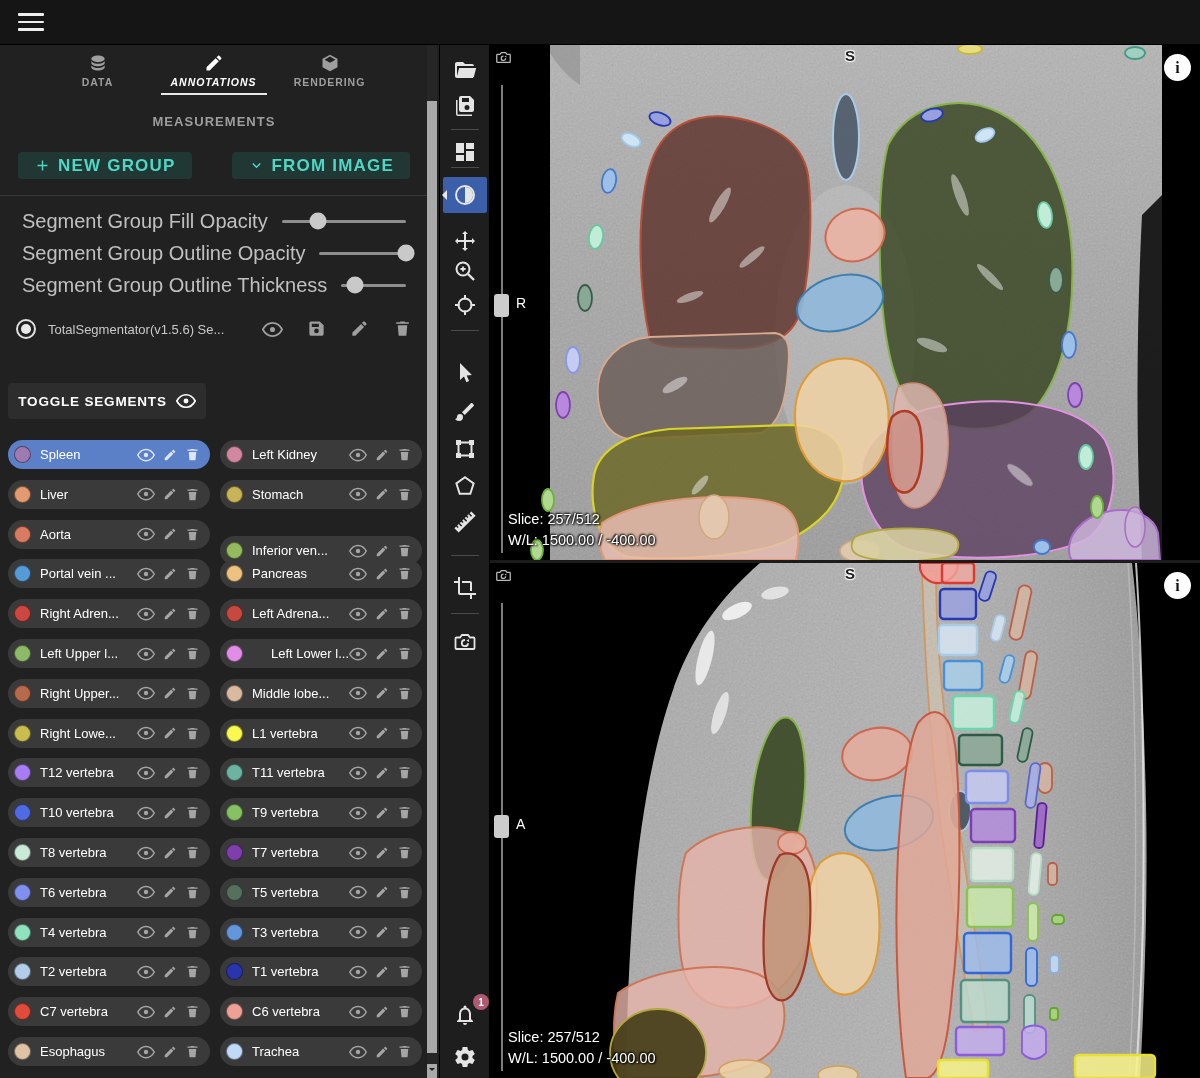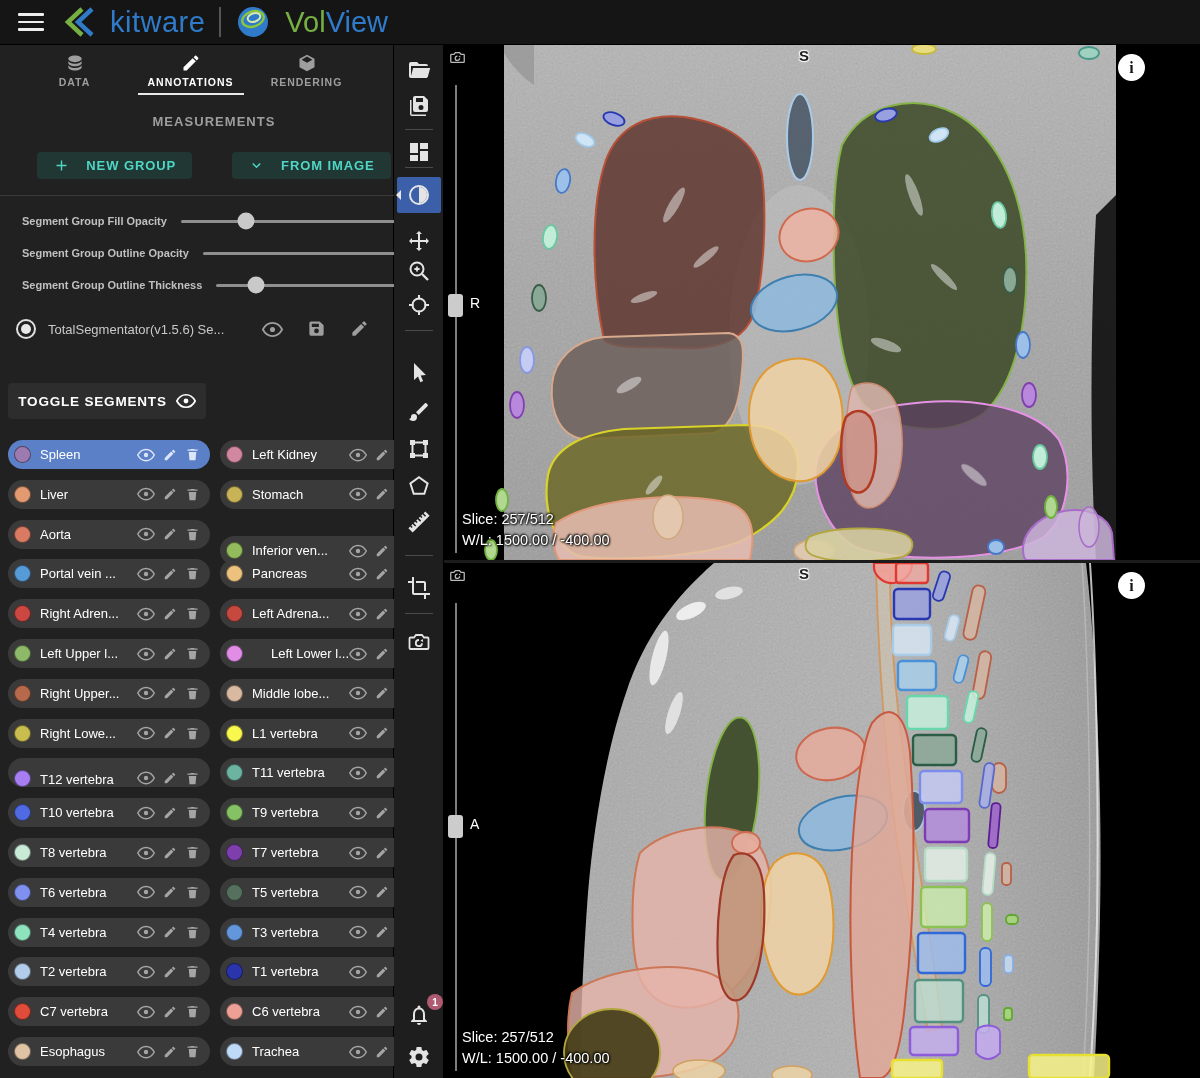--- a/index.html
+++ b/index.html
@@ -14,43 +14,43 @@
   .hamburger span { height:2.6px; background:#eee; border-radius:1px; }
   .brand { display:flex; align-items:center; gap:14px; }
   .kitware-text { font-size:29px; color:#2f7bc9; letter-spacing:.5px; font-weight:500; }
   .brand-sep { width:2px; height:30px; background:#555; }
   .volview-text { font-size:29px; font-weight:500; }
   .volview-text .g { color:#76b043; } .volview-text .b { color:#2f7bc9; }
 
   .main { display:flex; height:1033px; }
 
   
-  .sidebar { width:394px; background:#212121; position:relative; flex:none; border-right:1px solid #000; }
+  .sidebar { width:440px; background:#212121; position:relative; flex:none; border-right:1px solid #000; }
   .navtabs { position:absolute; top:0; left:0; right:12px; height:50px; display:flex; justify-content:center; gap:6px; }
   .navtab { width:110px; display:flex; flex-direction:column; align-items:center; justify-content:center; gap:3px;
     color:#9e9e9e; cursor:pointer; position:relative; }
   .navtab .lbl { font-size:10.5px; font-weight:bold; letter-spacing:.09em; }
-  .navtab.active { color:#fff; }
+  .navtab.active { color:#fff;font-style:italic; }
   .navtab.active::after { content:""; position:absolute; bottom:0; left:2px; right:2px; height:2px; background:#e8e8e8; }
 
   .subtabs { position:absolute; top:60px; left:0; width:428px; height:34px; display:flex; justify-content:center; gap:10px; }
   .subtab { width:170px; text-align:center; font-size:13px; font-weight:bold; letter-spacing:.08em; color:#9e9e9e;
     padding-top:9px; position:relative; cursor:pointer; }
   .subtab.active { color:#fff; }
   .subtab.active::after { content:""; position:absolute; bottom:-2px; left:6px; right:6px; height:2px; background:#e8e8e8; }
 
   .btnrow { position:absolute; top:107px; left:0; width:428px; display:flex; justify-content:center; gap:40px; }
-  .tealbtn { height:27px; padding:0 16px; display:flex; align-items:center; gap:16px; background:#203734;
-    color:#4fd6c4; border:none; border-radius:4px; font-size:13px; font-weight:bold; letter-spacing:.07em; cursor:pointer; }
+  .tealbtn { height:27px; padding:0 16px; display:flex; align-items:center; gap:7px; background:#203734;
+    color:#4fd6c4; border:none; border-radius:4px; font-size:17px; font-weight:bold; letter-spacing:.07em; cursor:pointer; }
 
   .divider-h { position:absolute; top:150px; left:0; width:428px; height:1px; background:#3a3a3a; }
 
   .sliders { position:absolute; top:160px; left:0; width:428px; }
   .slider-row { display:flex; align-items:center; height:32px; padding:0 22px; }
-  .slider-row .slabel { color:#c0c0c0; font-size:11px; flex:none;font-weight:bold; }
+  .slider-row .slabel { color:#c0c0c0; font-size:20px; flex:none; }
   .hslider { flex:1; height:3px; background:#8f8f8f; border-radius:2px; margin-left:14px; position:relative; cursor:pointer; }
   .hslider .thumb { position:absolute; top:50%; width:17px; height:17px; border-radius:50%;
     background:#c9c9c9; transform:translate(-50%,-50%); }
 
   .group-row { position:absolute; top:266px; left:0; width:428px; height:36px; display:flex; align-items:center; padding:0 16px; }
   .radio { width:20px; height:20px; border:2px solid #e0e0e0; border-radius:50%; position:relative; flex:none; cursor:pointer; }
   .radio::after { content:""; position:absolute; inset:3px; background:#e8e8e8; border-radius:50%; }
   .group-label { color:#c9c9c9; font-size:13px; margin-left:12px; width:218px; white-space:nowrap; overflow:hidden; }
   .group-icons { display:flex; gap:24px; color:#9e9e9e; margin-left:2px; }
   .group-icons svg { cursor:pointer; }
@@ -193,34 +193,20 @@
 </svg>
 
 <div class="app">
 
   <div class="topbar">
     <div class="hamburger">
         <span></span>
         <span></span>
         <span></span>
       </div>
-    <div class="brand">
-      <svg width="34" height="32" viewBox="0 0 34 32">
-        <path d="M20,3 L6,16 L20,29" stroke="#76b043" stroke-width="4.5" fill="none"></path>
-        <path d="M30,3 L16,16 L30,29" stroke="#2f7bc9" stroke-width="4.5" fill="none"></path>
-      </svg>
-      <span class="kitware-text">kitware</span>
-      <span class="brand-sep"></span>
-      <svg width="36" height="36" viewBox="0 0 36 36">
-        <circle cx="18" cy="18" r="15" fill="#2f7bc9"></circle>
-        <ellipse cx="18" cy="15" rx="11" ry="7.5" fill="none" stroke="#8cc63f" stroke-width="2.4" transform="rotate(-18 18 15)"></ellipse>
-        <ellipse cx="19" cy="13.5" rx="6.5" ry="4.2" fill="none" stroke="#d7e8b0" stroke-width="2" transform="rotate(-18 19 13.5)"></ellipse>
-      </svg>
-      <span class="volview-text"><span class="g">Vol</span><span class="b">View</span></span>
-    </div>
   </div>
 
   <div class="main">
 
     <div class="sidebar">
 
       <div class="navtabs">
         <div class="navtab">
           <svg width="20" height="20">
               <use href="#i-database"></use>
@@ -543,21 +529,21 @@
                 <use href="#i-eye"></use>
               </svg>
               <svg width="14" height="14">
                 <use href="#i-pencil"></use>
               </svg>
               <svg width="15" height="15">
                 <use href="#i-trash"></use>
               </svg>
             </span>
           </div>
-          <div class="chip" style="left: 8px; top: 318.4px; align-items: flex-end;">
+          <div class="chip" style="left: 8px; top: 318.4px;">
             <span class="dot" style="background:#a77ef2"></span>
             <span class="clabel">T12 vertebra</span>
             <span class="cicons">
               <svg width="18" height="18">
                 <use href="#i-eye"></use>
               </svg>
               <svg width="14" height="14">
                 <use href="#i-pencil"></use>
               </svg>
               <svg width="15" height="15">

